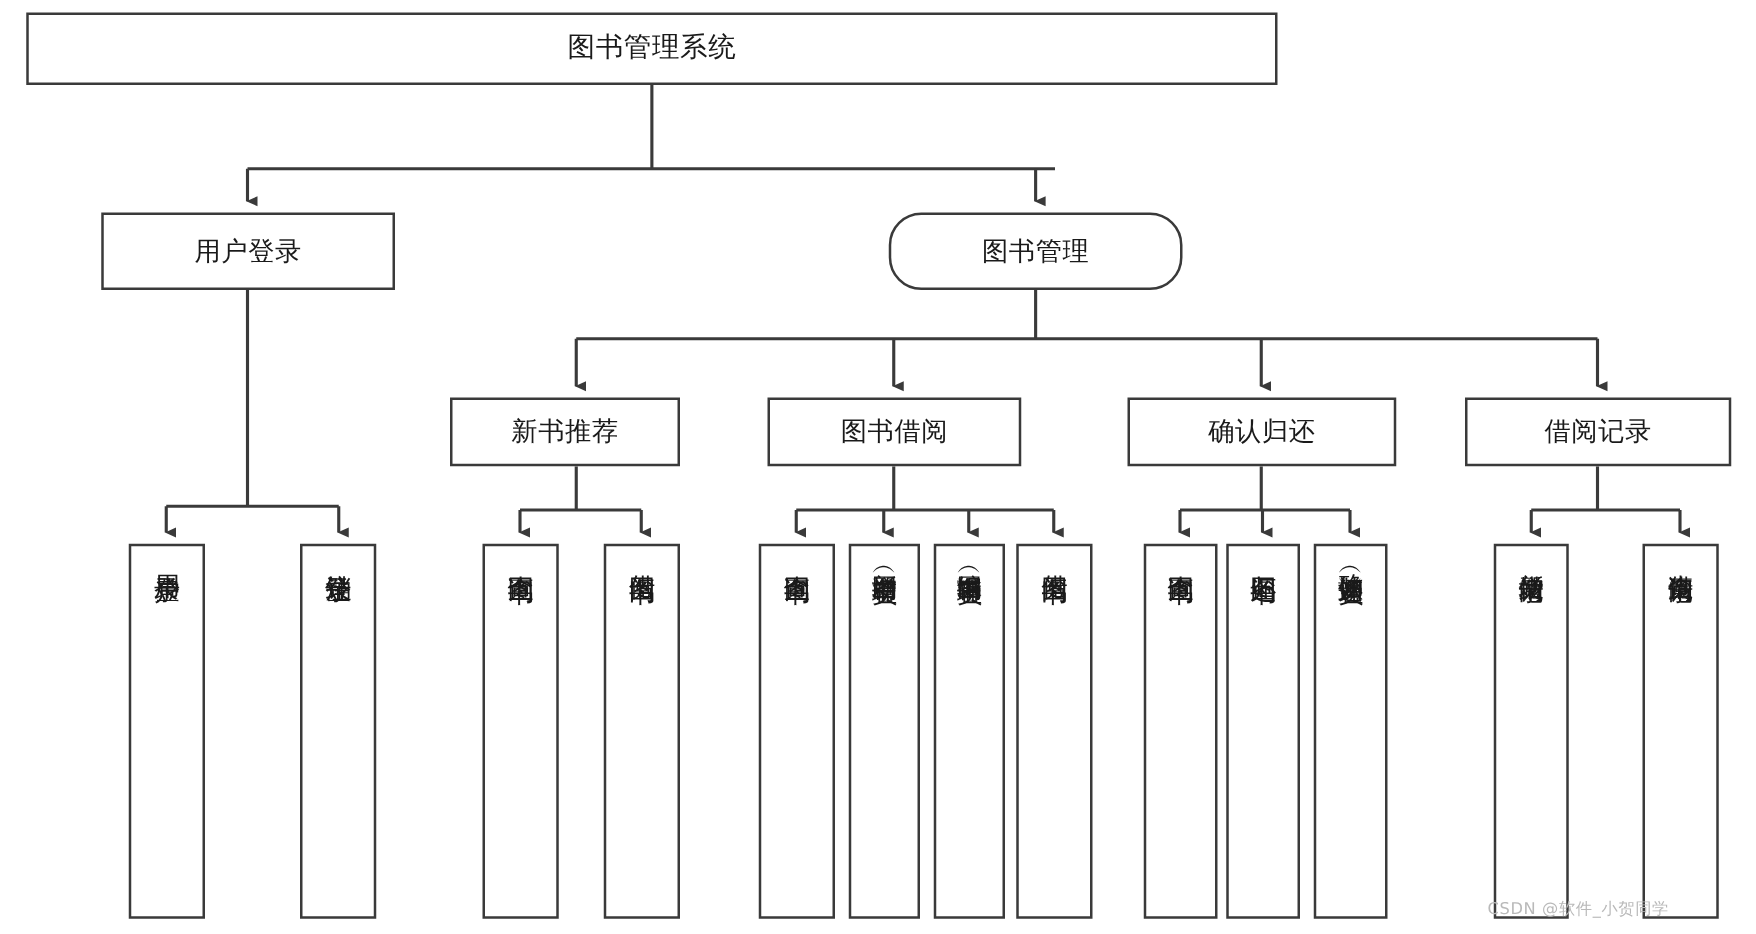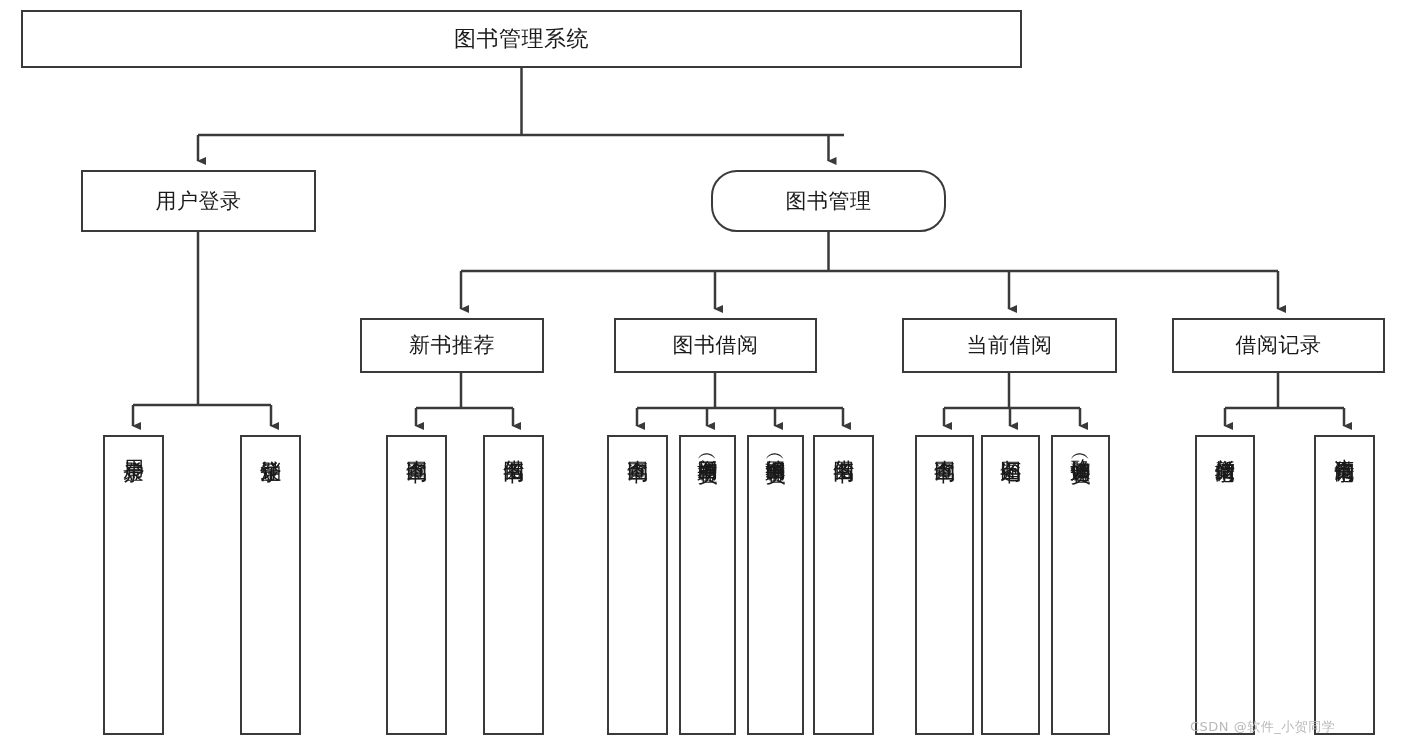--- a/index.html
+++ b/index.html
@@ -140,21 +140,21 @@
     <span class="label">图书管理</span>
   </div>
 
   <div class="node horiz" style="left:360px;top:318px;width:184px;height:55px;">
     <span class="label">新书推荐</span>
   </div>
   <div class="node horiz" style="left:614px;top:318px;width:203px;height:55px;">
     <span class="label">图书借阅</span>
   </div>
   <div class="node horiz" style="left:902px;top:318px;width:215px;height:55px;">
-    <span class="label">当前借阅</span>
+    <span class="label">确认归还</span>
   </div>
   <div class="node horiz" style="left:1172px;top:318px;width:213px;height:55px;align-items:center;">
     <span class="label">借阅记录</span>
   </div>
 
   <div class="node vert" style="left:103px;top:435px;width:61px;height:300px;">
     <span class="label">用户登录</span>
   </div>
   <div class="node vert" style="left:240px;top:435px;width:61px;height:300px;">
     <span class="label">注销登录</span>

